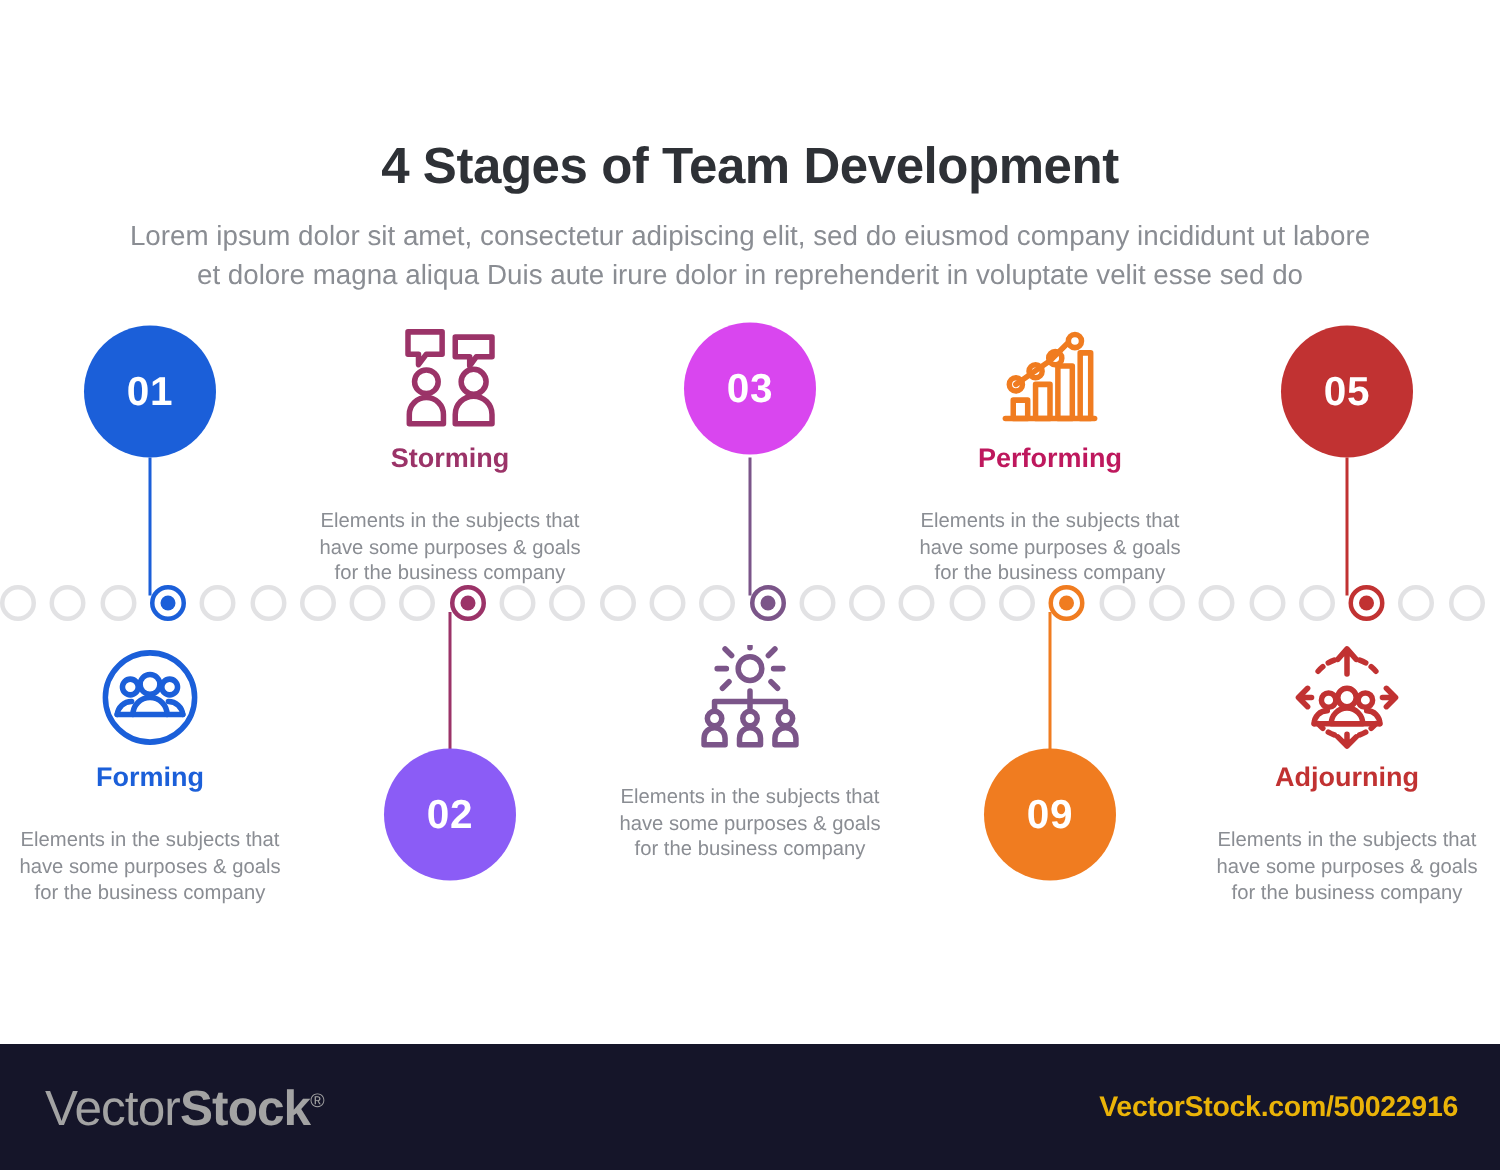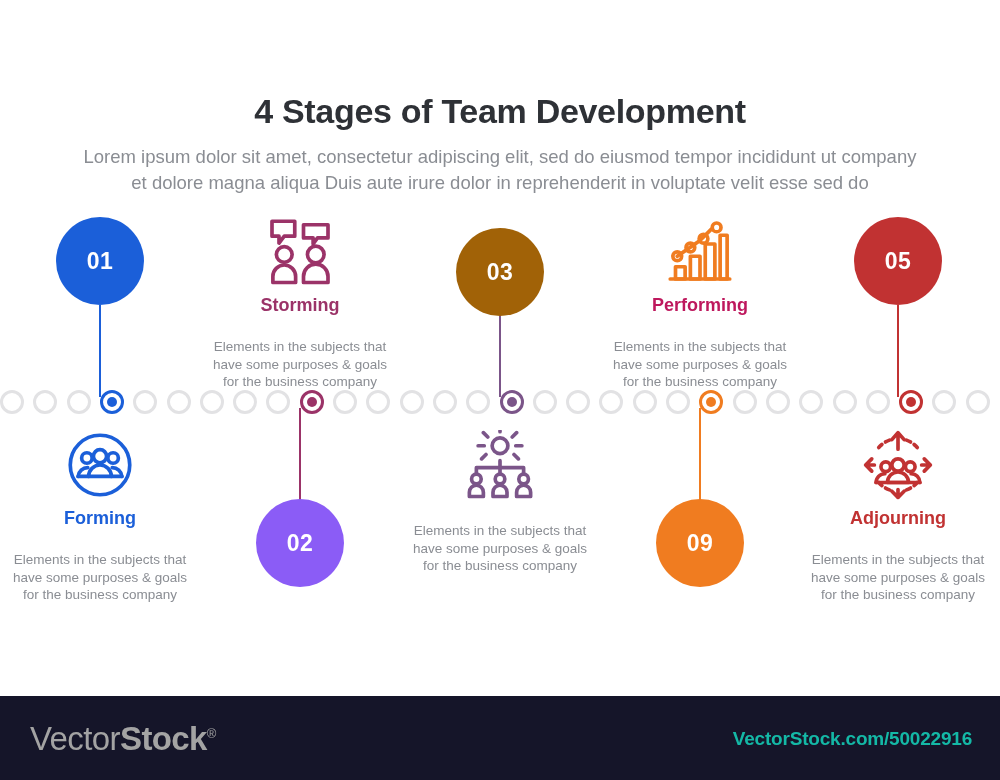--- a/index.html
+++ b/index.html
@@ -44,21 +44,21 @@
   }
 
   
   .connector { position:absolute; width:2.5px; }
 
   
   .numcircle {
     position:absolute;
     width:88px; height:88px; border-radius:50%;
     display:flex; align-items:center; justify-content:center;
-    color:#ffffff; font-size:23px; font-weight:bold; letter-spacing:0.5px;
+    color:#ffffff; font-size:27px; font-weight:bold; letter-spacing:0.5px;
   }
 
   
   .block { position:absolute; width:220px; text-align:center; }
   .block .iconwrap {
     height:72px; display:flex; align-items:flex-end; justify-content:center;
   }
   .block .stage-label {
     font-size:18px; font-weight:bold; margin-top:9px;
   }
@@ -74,32 +74,32 @@
     background:#151529;
   }
   .vs-logo {
     position:absolute; left:30px; top:24px;
     font-size:33px; color:#a3a3a3; letter-spacing:-0.6px;
   }
   .vs-logo b { font-weight:bold; }
   .vs-logo sup { font-size:13px; vertical-align:super; }
   .vs-url {
     position:absolute; right:28px; top:32px;
-    font-size:19px; color:#14b8a6; font-weight:600; letter-spacing:-0.2px;
+    font-size:19px; color:#eab308; font-weight:600; letter-spacing:-0.2px;
   }
 </style>
 </head>
 <body>
 
 <div id="stage">
 
   <div class="title">4 Stages of Team Development</div>
 
   <div class="subtitle">
-    <span>Lorem ipsum dolor sit amet, consectetur adipiscing elit, sed do eiusmod tempor incididunt ut company</span>
+    <span>Lorem ipsum dolor sit amet, consectetur adipiscing elit, sed do eiusmod company incididunt ut labore</span>
     <span>et dolore magna aliqua Duis aute irure dolor in reprehenderit in voluptate velit esse sed do</span>
   </div>
 
   <div id="timeline">
       <div class="ring" style="left: 0px;"></div>
       <div class="ring" style="left: 33.3px;"></div>
       <div class="ring" style="left: 66.6px;"></div>
       <div class="ring active" style="left: 99.9px; border-color: rgb(27, 95, 217);">
         <span class="dot" style="background:#1b5fd9"></span>
       </div>
@@ -180,21 +180,21 @@
           </svg>
         </div>
         <div class="stage-label" style="color:#9b3368">Storming</div>
         <div class="stage-desc">
           <span>Elements in the subjects that</span>
           <span>have  some purposes &amp; goals</span>
           <span>for the  business company</span>
         </div>
       </div>
       <div class="connector" style="background: rgb(123, 85, 137); left: 498.75px; top: 305px; height: 92px;"></div>
-      <div class="numcircle" style="background: #a16207; left: 456px; top: 228px;">
+      <div class="numcircle" style="background: #d946ef; left: 456px; top: 215px;">
         <span>03</span>
       </div>
       <div class="block below" style="left: 390px; top: 428px;">
         <div class="iconwrap">
           <svg viewBox="0 0 80 80" width="70" height="70">
             <circle cx="40" cy="18" r="9" fill="none" stroke="#7b5589" stroke-width="4.2" stroke-linecap="round" stroke-linejoin="round"></circle>
             <path d="M40 2v-1M40 35v8M26 8l-5-5M54 8l5-5M22 18h-7M65 18h-7M24 28l-5 5M56 28l5 5" fill="none" stroke="#7b5589" stroke-width="4.2" stroke-linecap="round" stroke-linejoin="round"></path>
             <path d="M13 43h54M13 43v7M40 43v7M67 43v7" fill="none" stroke="#7b5589" stroke-width="4.2" stroke-linecap="round" stroke-linejoin="round"></path>
             <circle cx="13" cy="56" r="5.5" fill="none" stroke="#7b5589" stroke-width="4.2" stroke-linecap="round" stroke-linejoin="round"></circle>
             <path d="M5 76v-5a8 8 0 0 1 16 0v5z" fill="none" stroke="#7b5589" stroke-width="4.2" stroke-linecap="round" stroke-linejoin="round"></path>

